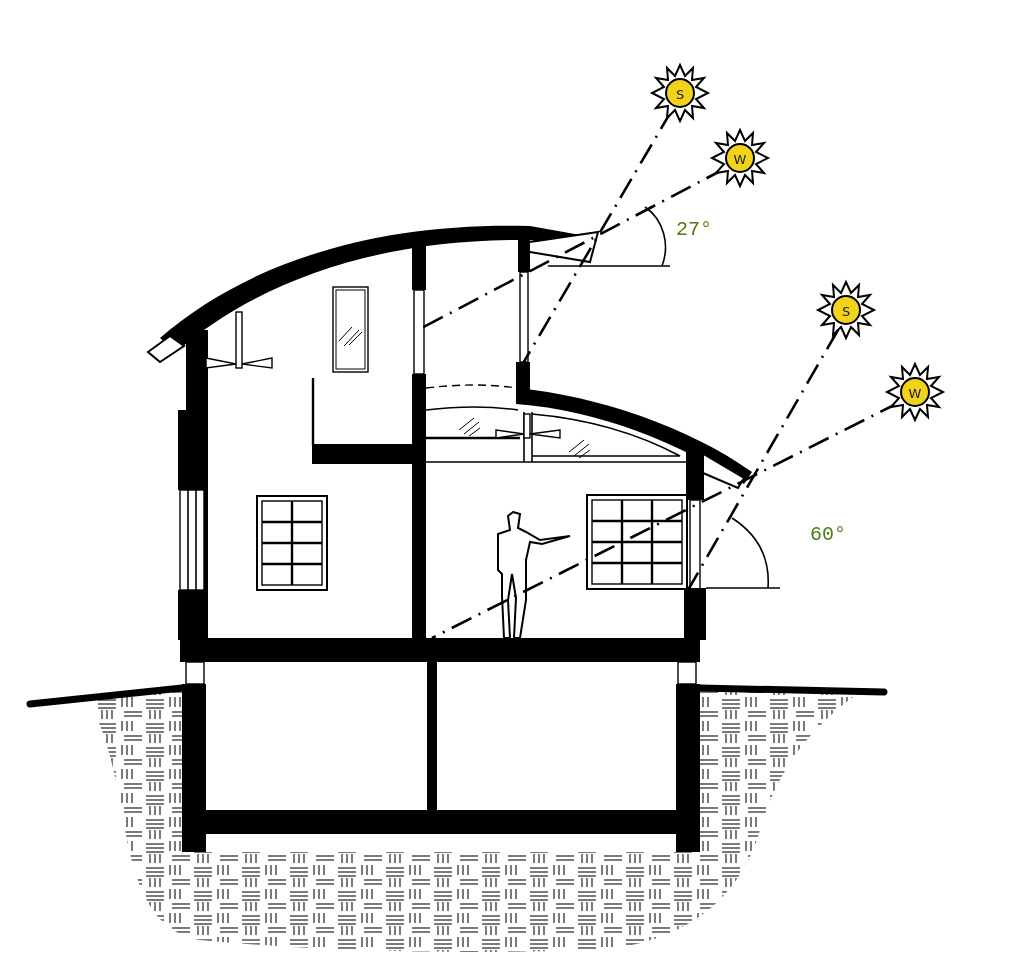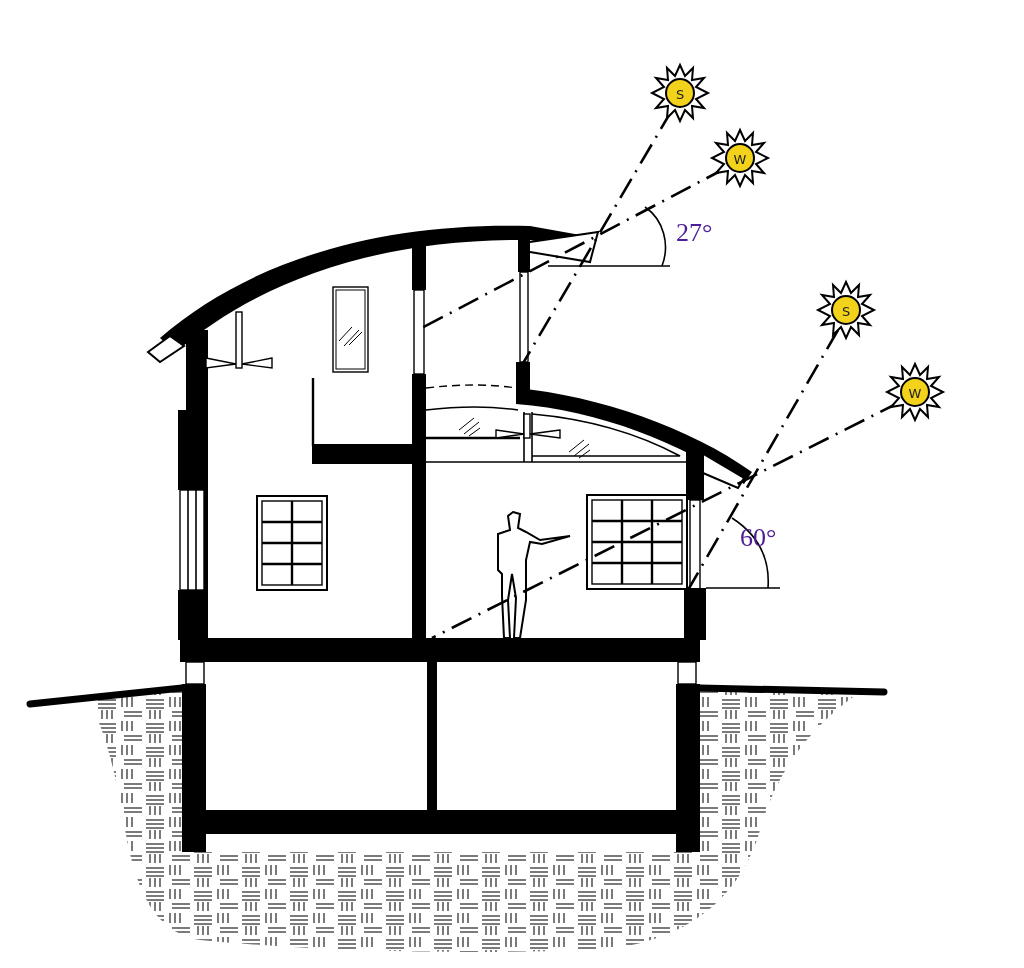--- a/index.html
+++ b/index.html
@@ -3,21 +3,21 @@
   <meta charset="utf-8">
   <style>
     html, body { margin: 0; padding: 0; background: #ffffff; }
     body { width: 1024px; height: 968px; overflow: hidden; position: relative; font-family: "DejaVu Sans", sans-serif; }
     #diagram { position: absolute; left: 0; top: 0; width: 1024px; height: 968px; }
     .solid { fill: #000; }
     .ray { stroke: #000; stroke-width: 2.6; fill: none; stroke-dasharray: 22 8 2 8; }
     .thin { stroke: #000; stroke-width: 1.6; fill: none; }
     .med { stroke: #000; stroke-width: 2.4; fill: none; }
     .glass { fill: #fff; stroke: #000; stroke-width: 1.4; }
-    .angle-label { position: absolute; font-family: Liberation Serif, serif; font-size: 26px; color: #4c1d95; line-height: 1; }
+    .angle-label { position: absolute; font-family: Liberation Mono, monospace; font-size: 20px; color: #4d7c0f; line-height: 1; }
     .sun-label { font-family: "DejaVu Sans", sans-serif; font-size: 13px; fill: #222; text-anchor: middle; dominant-baseline: central; }
   </style>
 </head>
 <body>
 
 <svg id="diagram" viewBox="0 0 1024 968" xmlns="http://www.w3.org/2000/svg">
   <defs>
     <pattern id="earth" width="48" height="24" patternUnits="userSpaceOnUse">
       <rect width="48" height="24" fill="#fff"></rect>
       <g stroke="#333" stroke-width="1.3">
@@ -182,13 +182,13 @@
     <text class="sun-label" x="0" y="1">S</text>
   </g>
   <g transform="translate(915,392)">
     <polygon points="0,-28 5,-17 13,-25 12,-13 24,-15 16,-6 28,0 16,6 24,15 12,13 13,25 5,17 0,28 -5,17 -13,25 -12,13 -24,15 -16,6 -28,0 -16,-6 -24,-15 -12,-13 -13,-25 -5,-17" fill="#fff" stroke="#000" stroke-width="2"></polygon>
     <circle r="14" fill="#f2d21a" stroke="#000" stroke-width="2"></circle>
     <text class="sun-label" x="0" y="1">W</text>
   </g>
 </svg>
 
 <div class="angle-label" style="left:676px; top:220px;">27°</div>
-<div class="angle-label" style="left:740px; top:525px;">60°</div>
+<div class="angle-label" style="left:810px; top:525px;">60°</div>
 
 </body></html>

